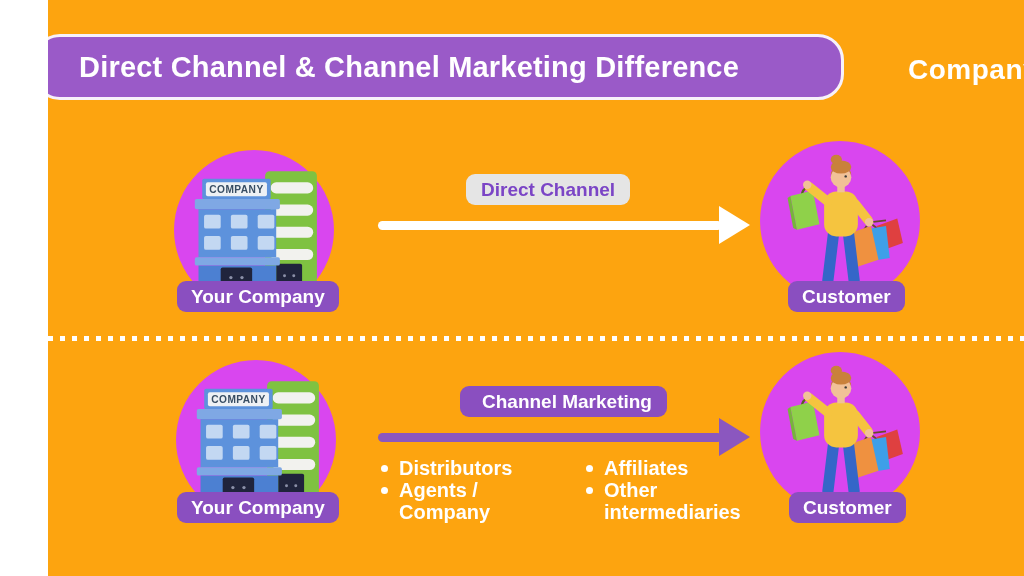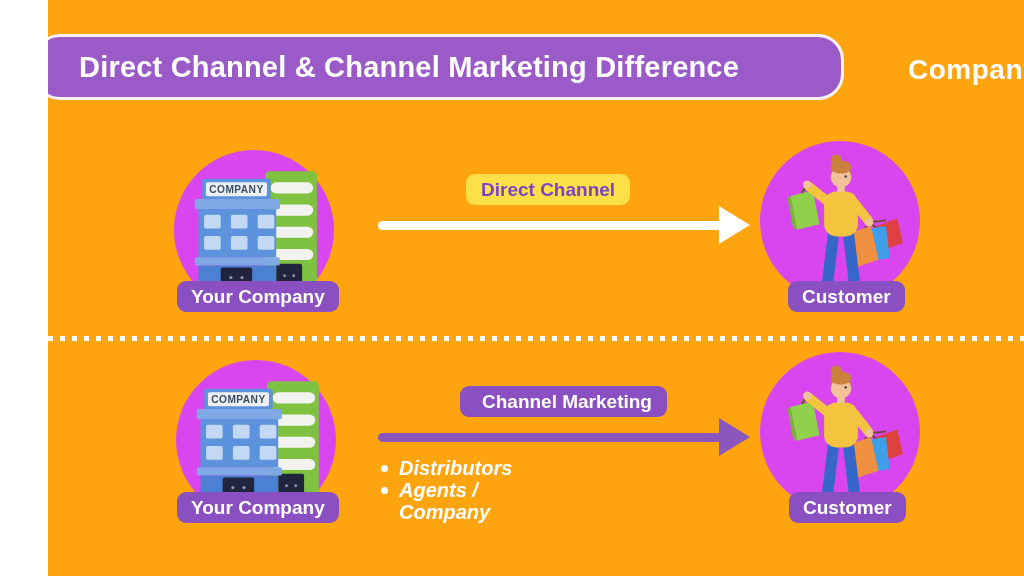--- a/index.html
+++ b/index.html
@@ -43,21 +43,21 @@
   .person-svg { left:6px; top:6px; }
 
   
   .badge {
     position:absolute; height:31px; display:inline-flex; align-items:center;
     padding:12px 14px; background:#8A4FC0; border-radius:9px; z-index:5;
     color:#FFFFFF; font-size:19px; font-weight:700; white-space:nowrap;
   }
   .label-white {
     position:absolute; height:31px; display:inline-flex; align-items:center;
-    padding:0 15px; background:#fde047; border-radius:9px; z-index:5;
+    padding:0 15px; background:#e5e5e5; border-radius:9px; z-index:5;
     color:#7B45C6; font-size:19px; font-weight:700; white-space:nowrap;
   }
   .b-yc1 { left:129px; top:281px; }
   .b-cu1 { left:740px; top:281px; }
   .b-yc2 { left:129px; top:492px; }
   .b-cu2 { left:741px; top:492px; }
   .l-direct { left:418px; top:174px; }
   .l-marketing { left:412px; top:386px; background:#8A4FC0; color:#FFFFFF;padding-left:22px; }
 
   
@@ -79,21 +79,21 @@
     position:absolute; left:0; top:336px; width:1024px; height:5px;
     background:repeating-linear-gradient(90deg,#FFFFFF 0 5px,transparent 5px 12px);
   }
 
   
   .bullets {
     position:absolute; list-style:none; color:#FFFFFF;
   }
   .bullets li {
     position:relative; padding-left:21px; font-size:20px; font-weight:700;
-    line-height:22px; color:#FFFFFF;font-style:italic;
+    line-height:22px; color:#FFFFFF;
   }
   .bullets li::before {
     content:""; position:absolute; left:3px; top:8px; width:7px; height:7px;
     border-radius:50%; background:#FFFFFF;
   }
   .bullets-col1 { left:330px; top:457px; width:195px; }
   .bullets-col2 { left:535px; top:457px; width:168px; }
 </style>
 </head>
 <body>
@@ -215,20 +215,24 @@
   <div class="label-white l-marketing">Channel Marketing</div>
   <div class="arrow arrow-purple">
     <div class="shaft"></div>
     <div class="head"></div>
   </div>
 
   <ul class="bullets bullets-col1">
       <li>Distributors</li>
       <li>Agents / Company</li>
     </ul>
+  <ul class="bullets bullets-col2">
+      <li>Affiliates</li>
+      <li>Other intermediaries</li>
+    </ul>
 
   <div class="circle c-customer-2">
     <svg class="person-svg" width="150" height="160" viewBox="0 0 160 170">
       <path d="M38,52 C39,42 48,41 47,50" stroke="#57651F" stroke-width="2.5" fill="none"></path>
       <polygon points="26,52 50,46 57,82 33,88" fill="#8FD14A"></polygon>
       <polygon points="26,52 33,88 29,86 23,54" fill="#76B53A"></polygon>
       <path d="M110,80 L128,78" stroke="#6B4A2B" stroke-width="2" fill="none"></path>
       <polygon points="118,84 140,76 146,102 124,110" fill="#DF4040"></polygon>
       <path d="M110,80 L118,86" stroke="#6B4A2B" stroke-width="2" fill="none"></path>
       <polygon points="104,88 128,84 132,118 108,122" fill="#3E9FE8"></polygon>

